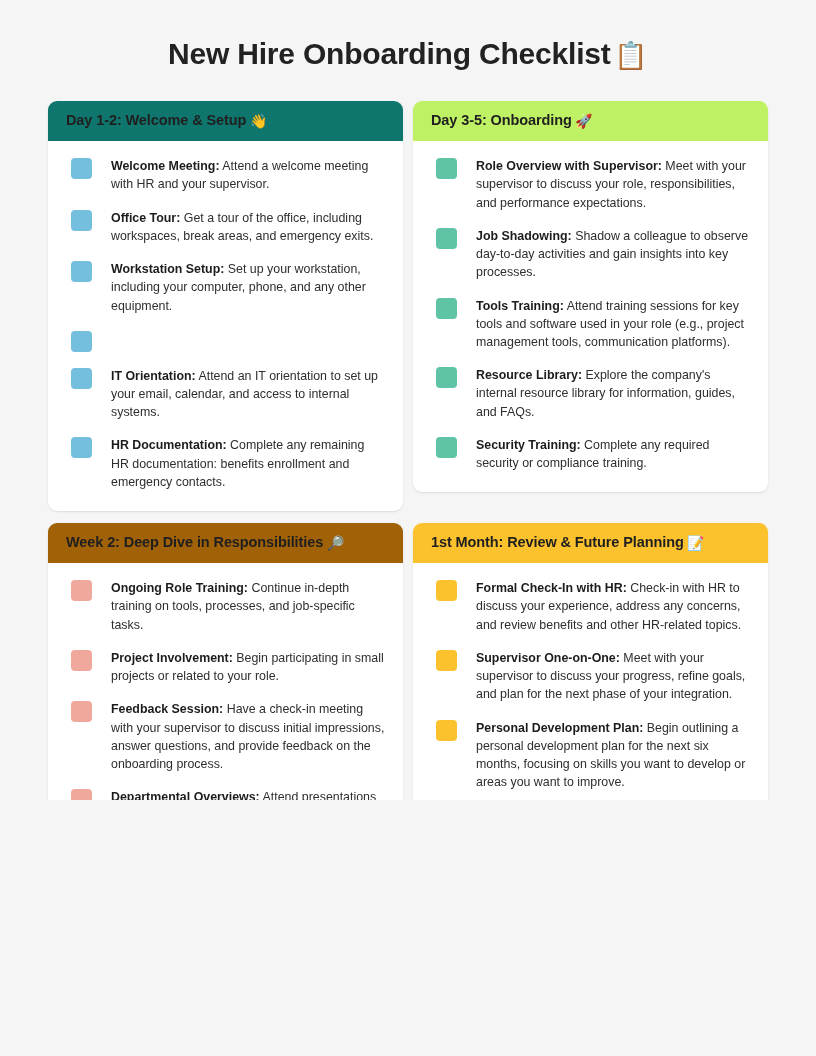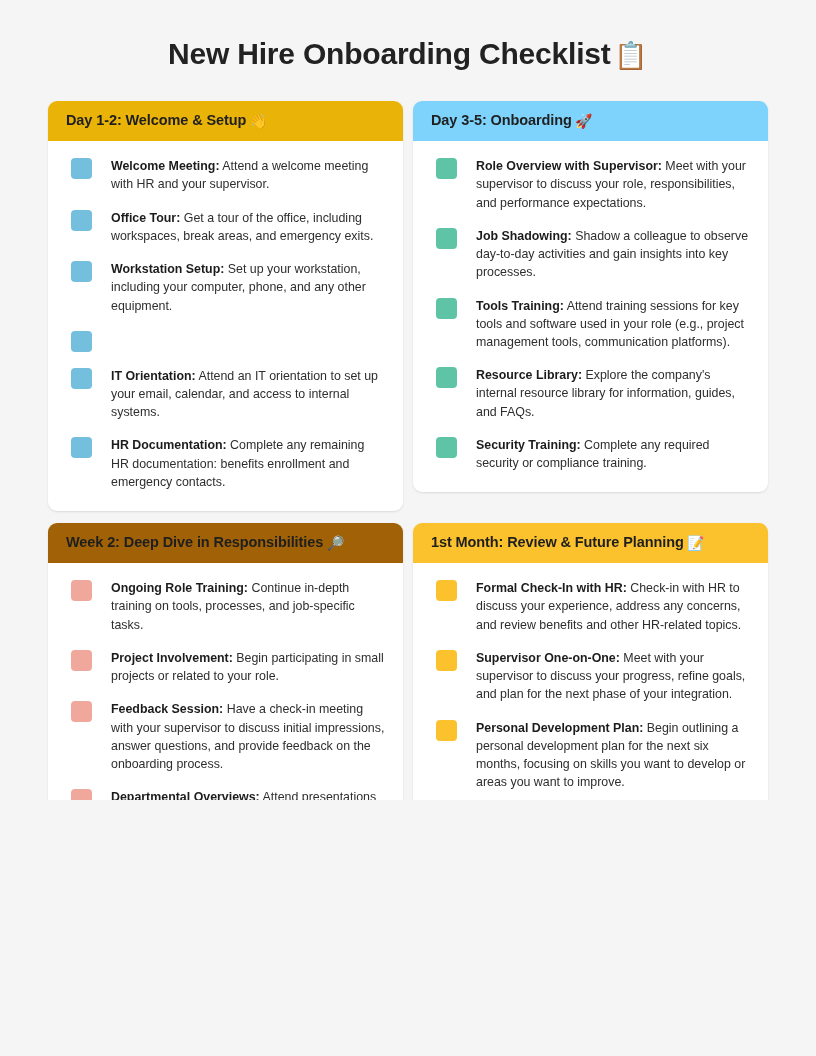--- a/index.html
+++ b/index.html
@@ -175,21 +175,21 @@
 <div class="page">
 
   <div class="title-wrap">
     <h1 class="title">
       <span>New Hire Onboarding Checklist</span><span class="title-emoji">📋</span>
     </h1>
   </div>
 
   <div class="grid" id="grid">
       <div class="card c1">
-        <div class="card-header" style="background: #eab308;"><span>Day 1-2: Welcome &amp; Setup</span><span class="hdr-emoji">👋</span></div>
+        <div class="card-header" style="background: #0f766e;"><span>Day 1-2: Welcome &amp; Setup</span><span class="hdr-emoji">👋</span></div>
         <div class="card-body">
           <div class="task">
             <div class="checkbox" style="background: rgb(116, 190, 222);"></div>
             <div class="task-text"><span class="lbl">Welcome Meeting:</span><span> Attend a welcome meeting with HR and your supervisor.</span></div>
           </div>
           <div class="task">
             <div class="checkbox" style="background: rgb(116, 190, 222);"></div>
             <div class="task-text"><span class="lbl">Office Tour:</span><span> Get a tour of the office, including workspaces, break areas, and emergency exits.</span></div>
           </div>
           <div class="task">
@@ -203,21 +203,21 @@
             <div class="checkbox" style="background: rgb(116, 190, 222);"></div>
             <div class="task-text"><span class="lbl">IT Orientation:</span><span> Attend an IT orientation to set up your email, calendar, and access to internal systems.</span></div>
           </div>
           <div class="task">
             <div class="checkbox" style="background: rgb(116, 190, 222);"></div>
             <div class="task-text"><span class="lbl">HR Documentation:</span><span> Complete any remaining HR documentation: benefits enrollment and emergency contacts.</span></div>
           </div>
         </div>
       </div>
       <div class="card c2">
-        <div class="card-header" style="background: #7dd3fc;"><span>Day 3-5: Onboarding</span><span class="hdr-emoji">🚀</span></div>
+        <div class="card-header" style="background: #bef264;"><span>Day 3-5: Onboarding</span><span class="hdr-emoji">🚀</span></div>
         <div class="card-body">
           <div class="task">
             <div class="checkbox" style="background: rgb(95, 196, 165);"></div>
             <div class="task-text"><span class="lbl">Role Overview with Supervisor:</span><span> Meet with your supervisor to discuss your role, responsibilities, and performance expectations.</span></div>
           </div>
           <div class="task">
             <div class="checkbox" style="background: rgb(95, 196, 165);"></div>
             <div class="task-text"><span class="lbl">Job Shadowing:</span><span> Shadow a colleague to observe day-to-day activities and gain insights into key processes.</span></div>
           </div>
           <div class="task">

